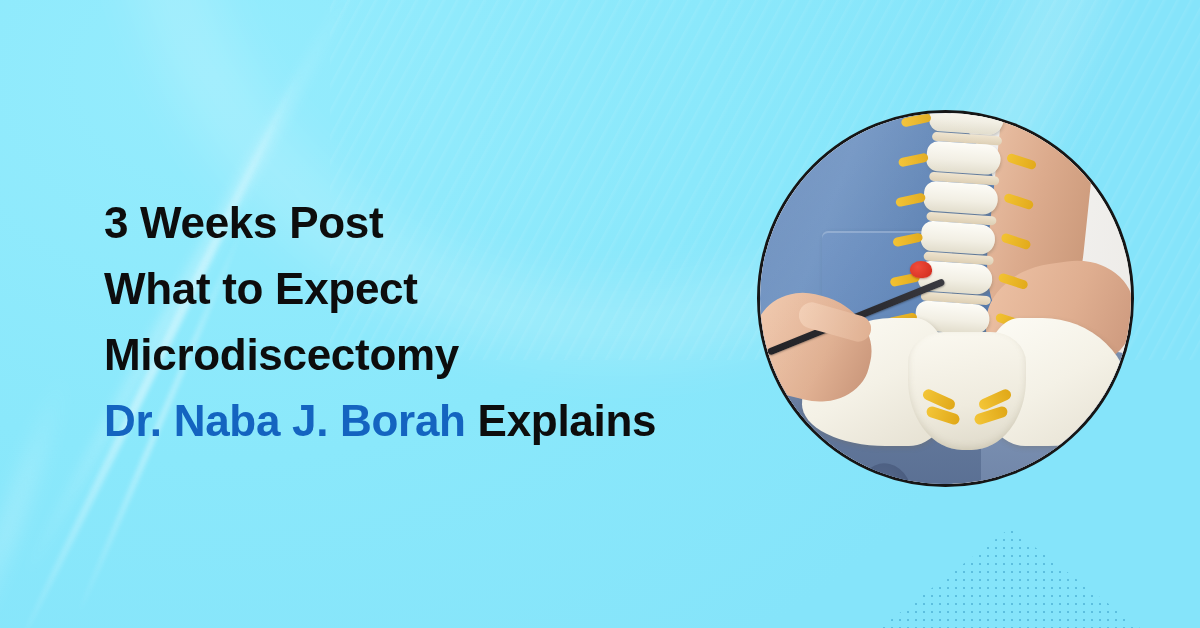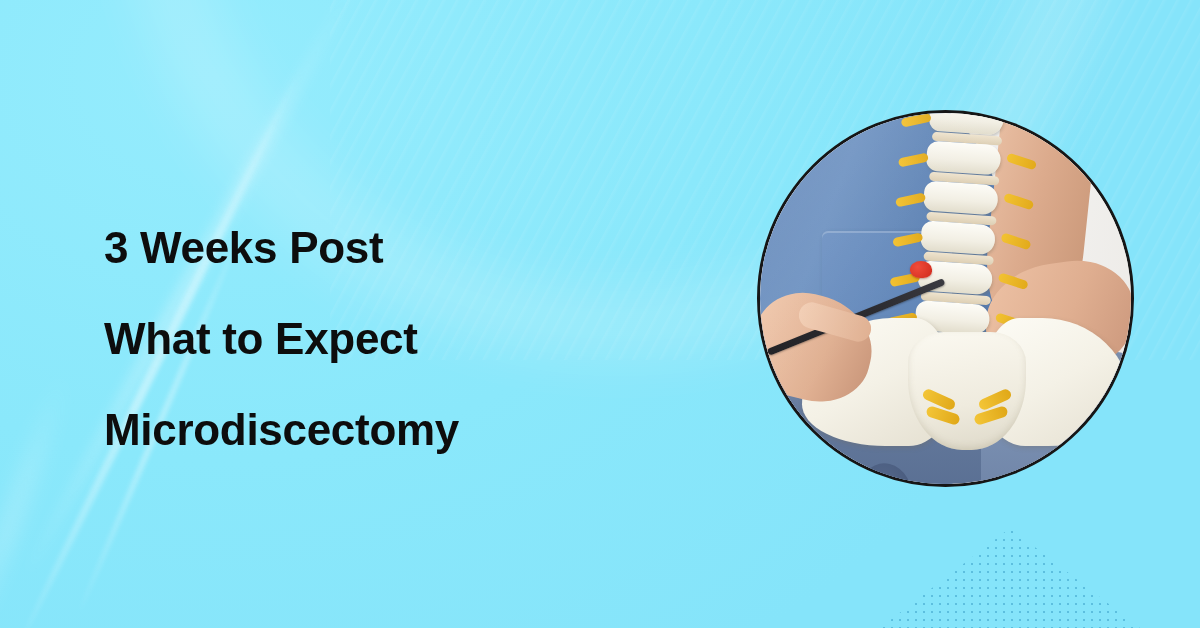--- a/index.html
+++ b/index.html
@@ -120,21 +120,21 @@
     left: 104px;
     top: 190px;
     width: 650px;
     margin: 0;
     font-size: 44px;
     font-weight: 700;
     line-height: 66px;
     letter-spacing: -0.3px;
     color: #0d0d0d;
   }
-  .headline .line { display: block; white-space: nowrap; margin-top: 25px; }
+  .headline .line { display: block; white-space: nowrap; }
   .doctor-name { color: #1464c0; }
 
   
   .photo-circle {
     position: absolute;
     left: 757px;
     top: 110px;
     width: 377px;
     height: 377px;
     border-radius: 50%;
@@ -298,20 +298,21 @@
   <div class="streak streak-d"></div>
 
   <div class="dot-triangle">
     <div class="dots"></div>
   </div>
 
   <h1 class="headline">
     <span class="line">3 Weeks Post</span>
     <span class="line">What to Expect</span>
     <span class="line">Microdiscectomy</span>
+    <span class="line"><span class="doctor-name">Dr. Naba J. Borah</span><span> Explains</span></span>
   </h1>
 
   <div class="photo-circle">
     <div class="photo-inner">
       <div class="ph-wall"></div>
       <div class="ph-scrubs"></div>
       <div class="ph-scrub-pocket"></div>
       <div class="ph-couch"></div>
       <div class="ph-couch2"></div>
 

